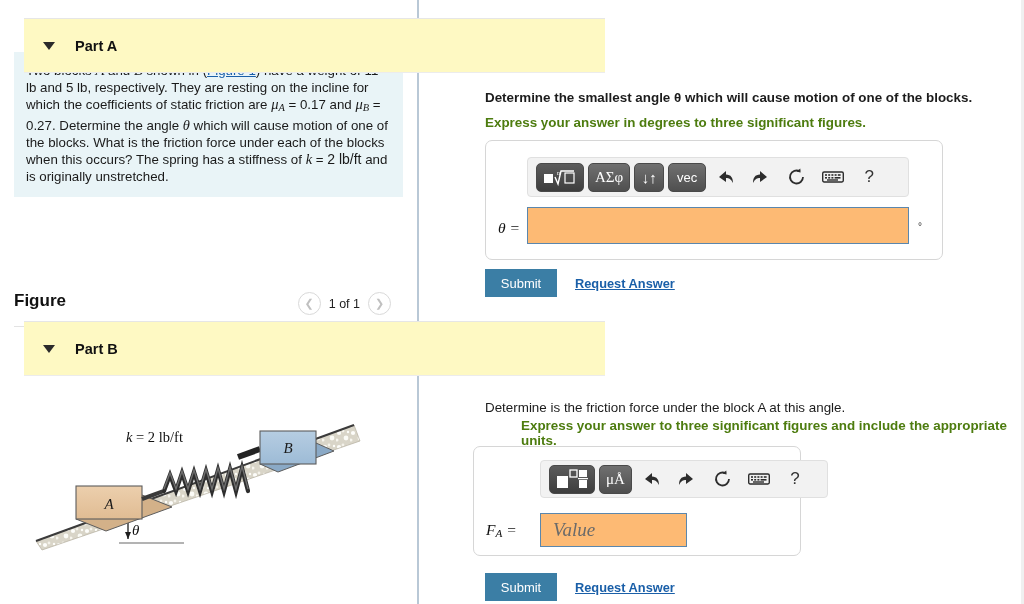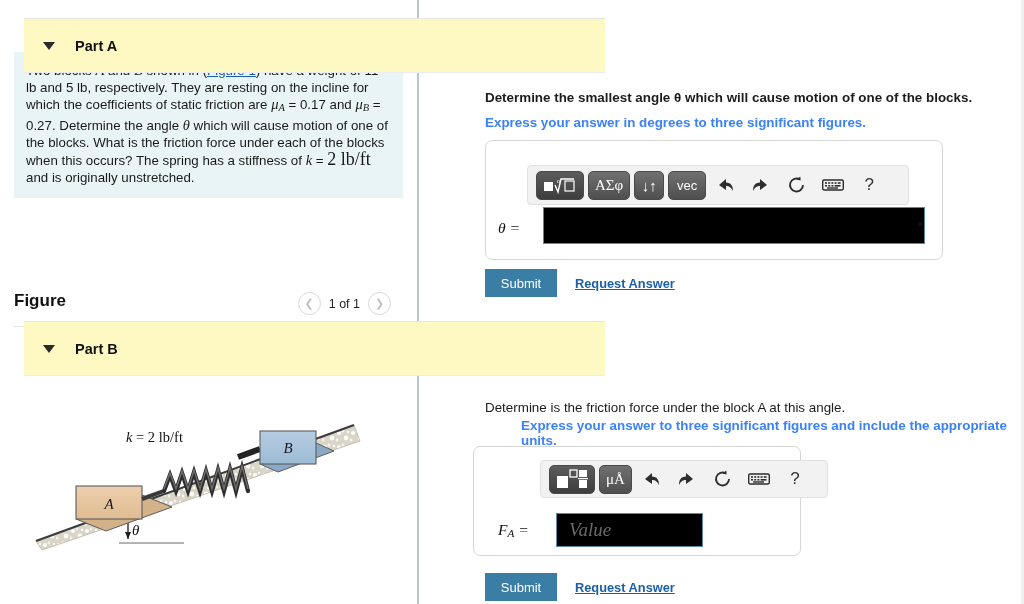--- a/index.html
+++ b/index.html
@@ -39,21 +39,21 @@
     background: #e9f4f7;
     color: #1a1a1a;
     font-size: 13.3px;
     line-height: 16.6px;
   }
   .problem-box a {
     color: #1a5fa8;
     text-decoration: underline;
   }
   .mi { font-family: "Liberation Serif", serif; font-style: italic; font-size: 14.5px; }
-  .mi-up { font-family: Liberation Serif, serif; font-style: normal; font-size: 18px; }
+  .mi-up { font-family: Liberation Sans, sans-serif; font-style: normal; font-size: 14px; }
   .sub { font-size: 0.72em; vertical-align: -0.22em; font-style: italic;
          font-family: "Liberation Serif", serif; }
 
   
   #figure-header {
     position: absolute;
     left: 14px; top: 289px;
     width: 389px; height: 38px;
   }
   #figure-title {
@@ -105,21 +105,21 @@
     border-top: 8px solid #2b2b2b;
   }
   .part-label { font-size: 14.5px; font-weight: bold; color: #111; }
 
   .prompt-line {
     position: absolute; left: 485px;
     font-size: 13.4px; color: #1c1c1c;
   }
   .prompt-bold {
     position: absolute; left: 485px;
-    font-size: 13.4px; font-weight: bold; color: #3b82f6;
+    font-size: 13.4px; font-weight: bold; color: #4d7c0f;
   }
 
   
   .answer-card {
     position: absolute;
     border: 1px solid #d6d6d6;
     border-radius: 7px;
     background: #fff;
   }
   .tool-strip {
@@ -157,28 +157,27 @@
   .eq-label {
     position: absolute;
     font-family: "Liberation Serif", serif;
     font-style: italic;
     font-size: 15.5px;
     color: #111;
   }
   .ans-input {
     position: absolute;
     border: 1px solid #5b87ad;
-    background: #000000;
+    background: #fdba74;
     font-family: "Liberation Serif", serif;
     font-style: italic;
     font-size: 19px;
     color: #6a6a6a;
     padding: 12px 12px;
     outline: none;
-    margin-left: 16px;
   }
   .ans-input::placeholder { color: #6a6a6a; opacity: 1; font-style: italic; }
   .unit-suffix {
     position: absolute;
     font-size: 10px; color: #333;
   }
 
   .submit-btn {
     position: absolute;
     width: 72px; height: 28px;
@@ -313,21 +312,21 @@
   <div class="part-header" style="top:18px;">
     <div class="caret"></div>
     <div class="part-label">Part A</div>
   </div>
 
   <div class="prompt-line" style="top:90px;font-weight:bold;">Determine the smallest angle θ which will cause motion of one of the blocks.</div>
   <div class="prompt-bold" style="top:115px;">Express your answer in degrees to three significant figures.</div>
 
   <div class="answer-card" style="left:485px; top:140px; width:458px; height:120px;">
 
-    <div class="tool-strip" style="left:41px; top:24px; width:382px; height:40px;">
+    <div class="tool-strip" style="left:41px; top:16px; width:382px; height:40px;">
 
       <div class="tbtn dark">
         <svg width="34" height="19" viewBox="0 0 34 19">
           <rect x="1" y="6" width="9" height="9" fill="#fff"></rect>
           <text x="14" y="7" font-size="6" fill="#fff" font-family="Liberation Serif, serif">n</text>
           <path d="M12,9 l3,7 l3,-13 h13" stroke="#fff" stroke-width="1.4" fill="none"></path>
           <rect x="22" y="5" width="9" height="10" fill="none" stroke="#fff" stroke-width="1.2"></rect>
         </svg>
       </div>
 
@@ -436,21 +435,21 @@
               <rect x="6.2" y="7" width="2" height="1.6"></rect>
             <rect x="9.4" y="7" width="2" height="1.6"></rect>
               <rect x="12.6" y="7" width="5.9" height="1.6"></rect>
             <rect x="5" y="9.3" width="11" height="1.4"></rect>
           </g>
         </svg>
       </div>
       <div class="ticon qmark">?</div>
     </div>
 
-    <div class="eq-label" style="left:24px; top:74px;">
+    <div class="eq-label" style="left:12px; top:74px;">
       <span>F</span><span class="sub">A</span><span> =</span>
     </div>
 
     <input class="ans-input" style="left: 66px; top: 66px; width: 147px; height: 34px;" type="text" value="" placeholder="Value">
   </div>
 
   <button class="submit-btn" style="left:485px; top:573px;">Submit</button>
   <a class="request-link" style="left:575px; top:580px;" href="#">Request Answer</a>
 
 </div>

